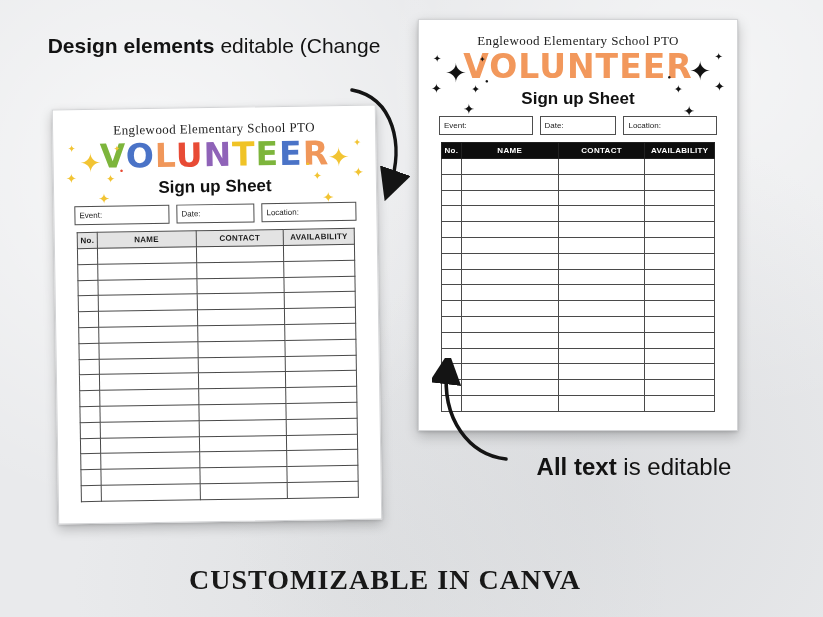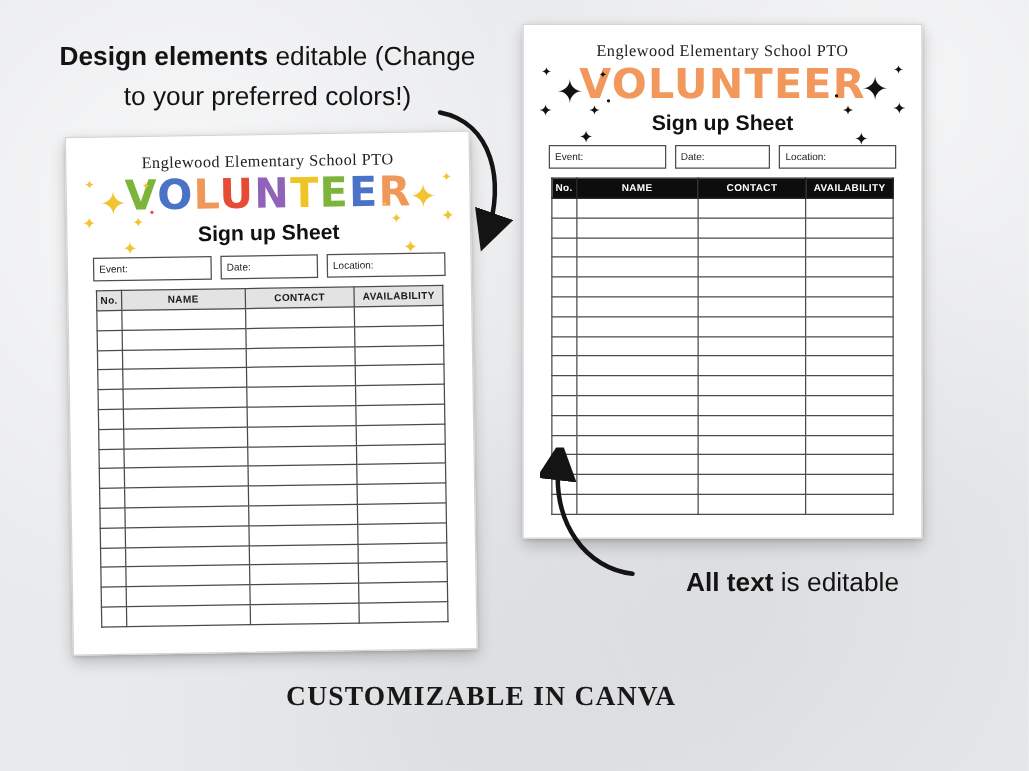--- a/index.html
+++ b/index.html
@@ -14,25 +14,25 @@
       radial-gradient(circle at 88% 12%, rgba(255,255,255,.5), transparent 38%),
       radial-gradient(circle at 45% 95%, rgba(210,212,214,.4), transparent 40%);
     font-family:"Liberation Sans", sans-serif;
     color:#141414;
   }
 
   
   .anno{position:absolute;text-align:center;color:#131313;}
   .anno-top{left:8px;top:30px;width:412px;font-size:21px;line-height:32px;font-weight:400;}
   .anno-top b{font-weight:800;}
-  .anno-bottom{left:500px;top:450px;width:268px;font-size:21px;line-height:34px;font-weight:400;}
+  .anno-bottom{left:500px;top:450px;width:268px;font-size:24px;line-height:34px;font-weight:400;}
   .anno-bottom b{font-weight:800;}
   .footer{
-    position:absolute;left:120px;top:544px;width:530px;text-align:center;
-    font-family:"Liberation Serif", serif;font-weight:700;font-size:22px;
+    position:absolute;left:120px;top:564px;width:530px;text-align:center;
+    font-family:"Liberation Serif", serif;font-weight:700;font-size:28px;
     letter-spacing:1px;color:#181818;
   }
 
   
   .sheet{
     position:absolute;background:#ffffff;border:1px solid #d3d4d6;
     box-shadow:0 5px 12px rgba(0,0,0,.22), 0 1px 3px rgba(0,0,0,.15);
     box-sizing:border-box;
   }
   .sheet-left{left:55px;top:107px;width:324px;height:415px;transform:rotate(-0.9deg);}
@@ -80,21 +80,20 @@
   .arrow-1{left:346px;top:84px;}
   .arrow-2{left:432px;top:358px;}
 </style>
 </head>
 <body>
 
 <div class="canvas">
 
   <div class="anno anno-top">
     <div><b>Design elements</b><span> editable (Change</span></div>
-    <div>to your preferred colors!)</div>
   </div>
 
   <div class="sheet sheet-left">
     <div class="school">Englewood Elementary School PTO</div>
     <div class="volunteer"><span style="color: rgb(125, 181, 60);">V</span><span style="color: rgb(74, 115, 199);">O</span><span style="color: rgb(240, 151, 90);">L</span><span style="color: rgb(232, 75, 53);">U</span><span style="color: rgb(143, 99, 184);">N</span><span style="color: rgb(240, 195, 38);">T</span><span style="color: rgb(125, 181, 60);">E</span><span style="color: rgb(74, 115, 199);">E</span><span style="color: rgb(240, 151, 90);">R</span></div>
     <div class="signup">Sign up Sheet</div>
 
     <span class="sp" style="left: 26px; top: 40px; font-size: 26px; color: rgb(242, 196, 51);">✦</span>
     <span class="sp" style="left: 14px; top: 34px; font-size: 10px; color: rgb(242, 196, 51);">✦</span>
     <span class="sp" style="left: 12px; top: 62px; font-size: 13px; color: rgb(242, 196, 51);">✦</span>

